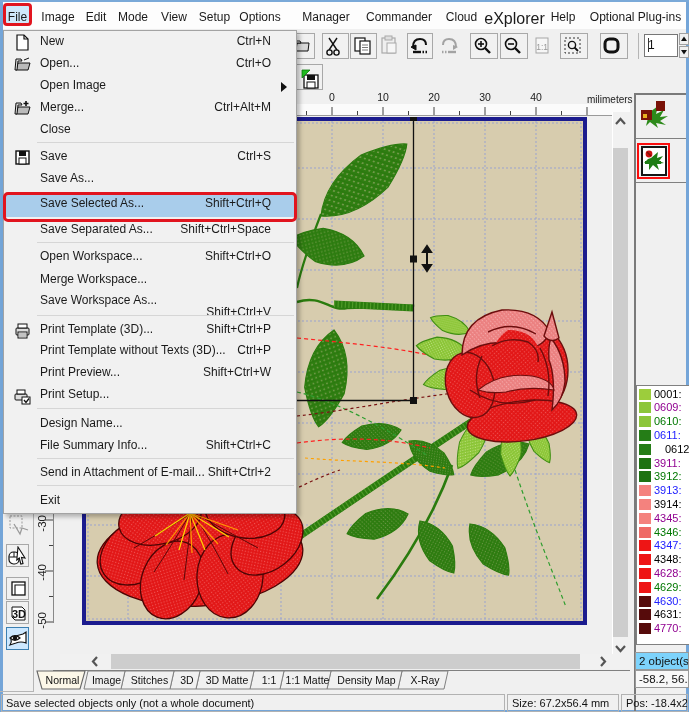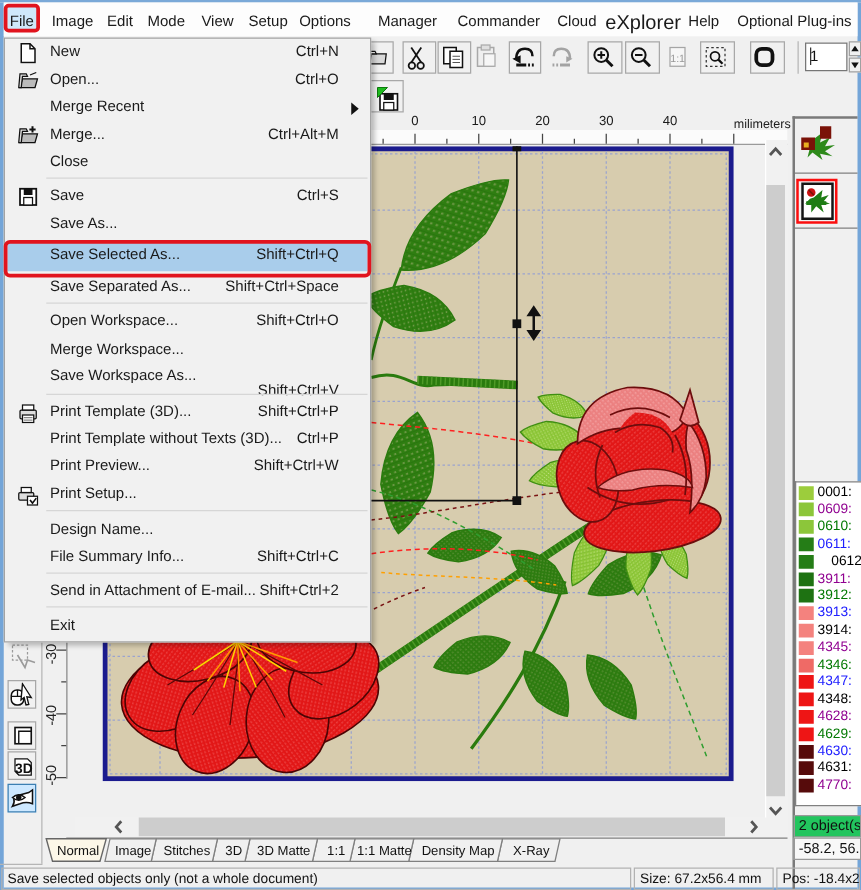--- a/index.html
+++ b/index.html
@@ -444,21 +444,21 @@
     <div class="abs" style="left:639px;top:567.9px;width:12px;height:11px;background:#ee1515;"></div>
     <div class="txt" style="left:654px;top:566.9px;font-size:11px;color:#900090;">4628:</div>
     <div class="abs" style="left:639px;top:581.7px;width:12px;height:11px;background:#ee1515;"></div>
     <div class="txt" style="left:654px;top:580.7px;font-size:11px;color:#007800;">4629:</div>
     <div class="abs" style="left:639px;top:595.5px;width:12px;height:11px;background:#560b0b;"></div>
     <div class="txt" style="left:654px;top:594.5px;font-size:11px;color:#2020ff;">4630:</div>
     <div class="abs" style="left:639px;top:609.3px;width:12px;height:11px;background:#560b0b;"></div>
     <div class="txt" style="left:654px;top:608.3px;font-size:11px;color:#000000;">4631:</div>
     <div class="abs" style="left:639px;top:623.1px;width:12px;height:11px;background:#560b0b;"></div>
     <div class="txt" style="left:654px;top:622.1px;font-size:11px;color:#900090;">4770:</div>
-    <div class="sbox" style="left:635px;top:652px;width:54px;background:#22c55e;border-color:#999;padding-left:3px;font-size:11.5px;">2 object(s</div>
+    <div class="sbox" style="left:635px;top:652px;width:54px;background:#7dd3fc;border-color:#999;padding-left:3px;font-size:11.5px;">2 object(s</div>
     <div class="sbox" style="left:635px;top:670px;width:54px;background:#f8f8f8;border-color:#999;padding-left:3px;font-size:11.5px;">-58.2, 56.0</div>
   </div>
 
 <div id="tabs">
     <svg class="abs" style="left:0;top:669px;" width="600" height="23">
       <path d="M398,20 L402,2 L448,2 L444,20 Z" fill="#f0f0f0" stroke="#808080" stroke-width="1"></path>
       <path d="M327,20 L331,2 L402,2 L398,20 Z" fill="#f0f0f0" stroke="#808080" stroke-width="1"></path>
       <path d="M280,20 L284,2 L331,2 L327,20 Z" fill="#f0f0f0" stroke="#808080" stroke-width="1"></path>
       <path d="M250,20 L254,2 L284,2 L280,20 Z" fill="#f0f0f0" stroke="#808080" stroke-width="1"></path>
       <path d="M196,20 L200,2 L254,2 L250,20 Z" fill="#f0f0f0" stroke="#808080" stroke-width="1"></path>
@@ -490,21 +490,21 @@
         <path d="M3,1 L10,1 L14,5 L14,16 L3,16 Z" fill="#fff" stroke="#111" stroke-width="1.2"></path>
         <path d="M10,1 L10,5 L14,5" fill="none" stroke="#111" stroke-width="1.2"></path>
       </svg></div>
     <div class="mi" style="top:24.700000000000003px;">Open...</div>
     <div class="ms" style="top:24.700000000000003px;">Ctrl+O</div>
     <div class="mico" id="mic_open" style="top:25.200000000000003px;"><svg width="17" height="17">
         <path d="M2,14 L4,7 L16,7 L14,14 Z" fill="#bbb" stroke="#111"></path>
         <path d="M1,14 L2,3 L7,3 L8,5 L4,5 L3,14 Z" fill="#ddd" stroke="#111"></path>
         <line x1="10" y1="4" x2="15" y2="2" stroke="#111"></line>
       </svg></div>
-    <div class="mi" style="top:46.5px;">Merge Recent</div>
+    <div class="mi" style="top:46.5px;">Open Image</div>
     <div class="mi" style="top:68.7px;">Merge...</div>
     <div class="ms" style="top:68.7px;">Ctrl+Alt+M</div>
     <div class="mico" id="mic_merge" style="top:69.2px;"><svg width="17" height="17">
         <path d="M2,14 L4,7 L16,7 L14,14 Z" fill="#bbb" stroke="#111"></path>
         <path d="M1,14 L2,3 L7,3 L8,5 L4,5 L3,14 Z" fill="#ddd" stroke="#111"></path>
         <path d="M12,1 L12,6 M9.5,3.5 L14.5,3.5" stroke="#111" stroke-width="1.6"></path>
       </svg></div>
     <div class="mi" style="top:90.9px;">Close</div>
     <div class="mi" style="top:117.9px;">Save</div>
     <div class="ms" style="top:117.9px;">Ctrl+S</div>

